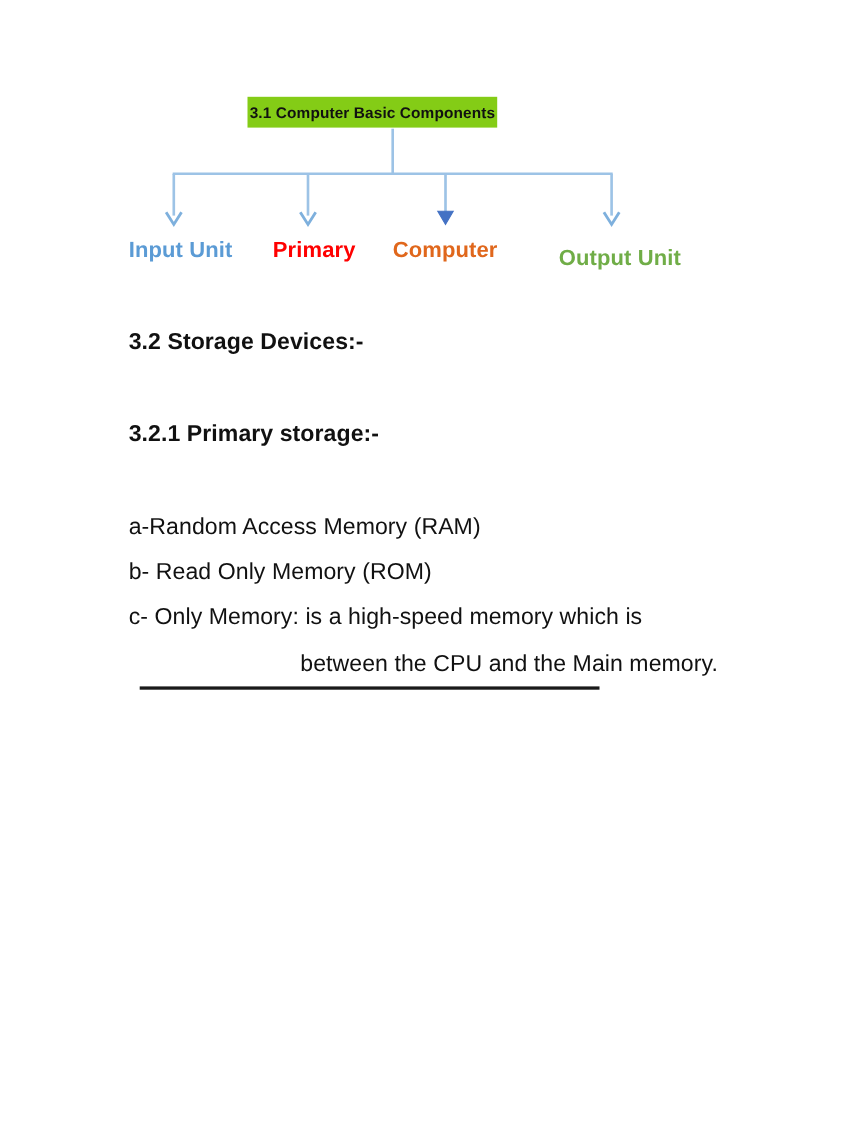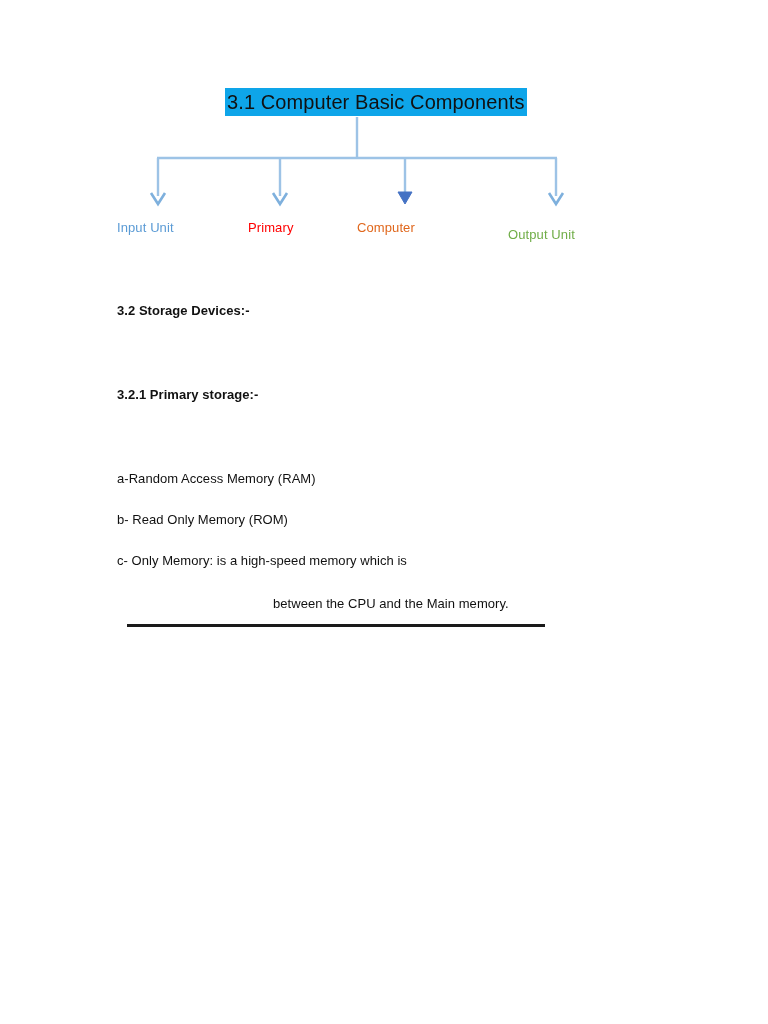--- a/index.html
+++ b/index.html
@@ -27,62 +27,62 @@
     left: 0;
     top: 0;
     width: 768px;
     height: 260px;
   }
 
   .diagram-title {
     position: absolute;
     left: 225px;
     top: 88px;
-    background: #0ea5e9;
+    background: #84cc16;
     color: #111111;
-    font-size: 20px;
-    font-weight: 400;
+    font-size: 14px;
+    font-weight: 700;
     line-height: 28px;
     padding: 0 2px;
     white-space: nowrap;
     letter-spacing: 0.1px;
   }
 
   .diagram-svg {
     position: absolute;
     left: 0;
     top: 0;
     width: 768px;
     height: 260px;
   }
 
   .node-label {
     position: absolute;
-    font-size: 13px;
-    font-weight: 400;
+    font-size: 20px;
+    font-weight: 700;
     line-height: 26px;
     white-space: nowrap;
     letter-spacing: 0.1px;
   }
   .node-input  { left: 117px; top: 215px; }
   .node-memory { left: 248px; top: 215px; }
   .node-proc   { left: 357px; top: 215px; }
   .node-output { left: 508px; top: 222px; }
 
   
   .body-block {
     position: absolute;
     left: 117px;
     top: 0;
     width: 620px;
   }
 
   .text-line {
     position: absolute;
-    font-size: 13px;
+    font-size: 21px;
     line-height: 26px;
     color: #111111;
     white-space: nowrap;
     letter-spacing: 0.05px;
   }
 
   .heading-1 { top: 298px; font-weight: 600; }
   .heading-2 { top: 382px; font-weight: 700; text-align: right; }
   .item-a    { top: 466px; }
   .item-b    { top: 507px; }

